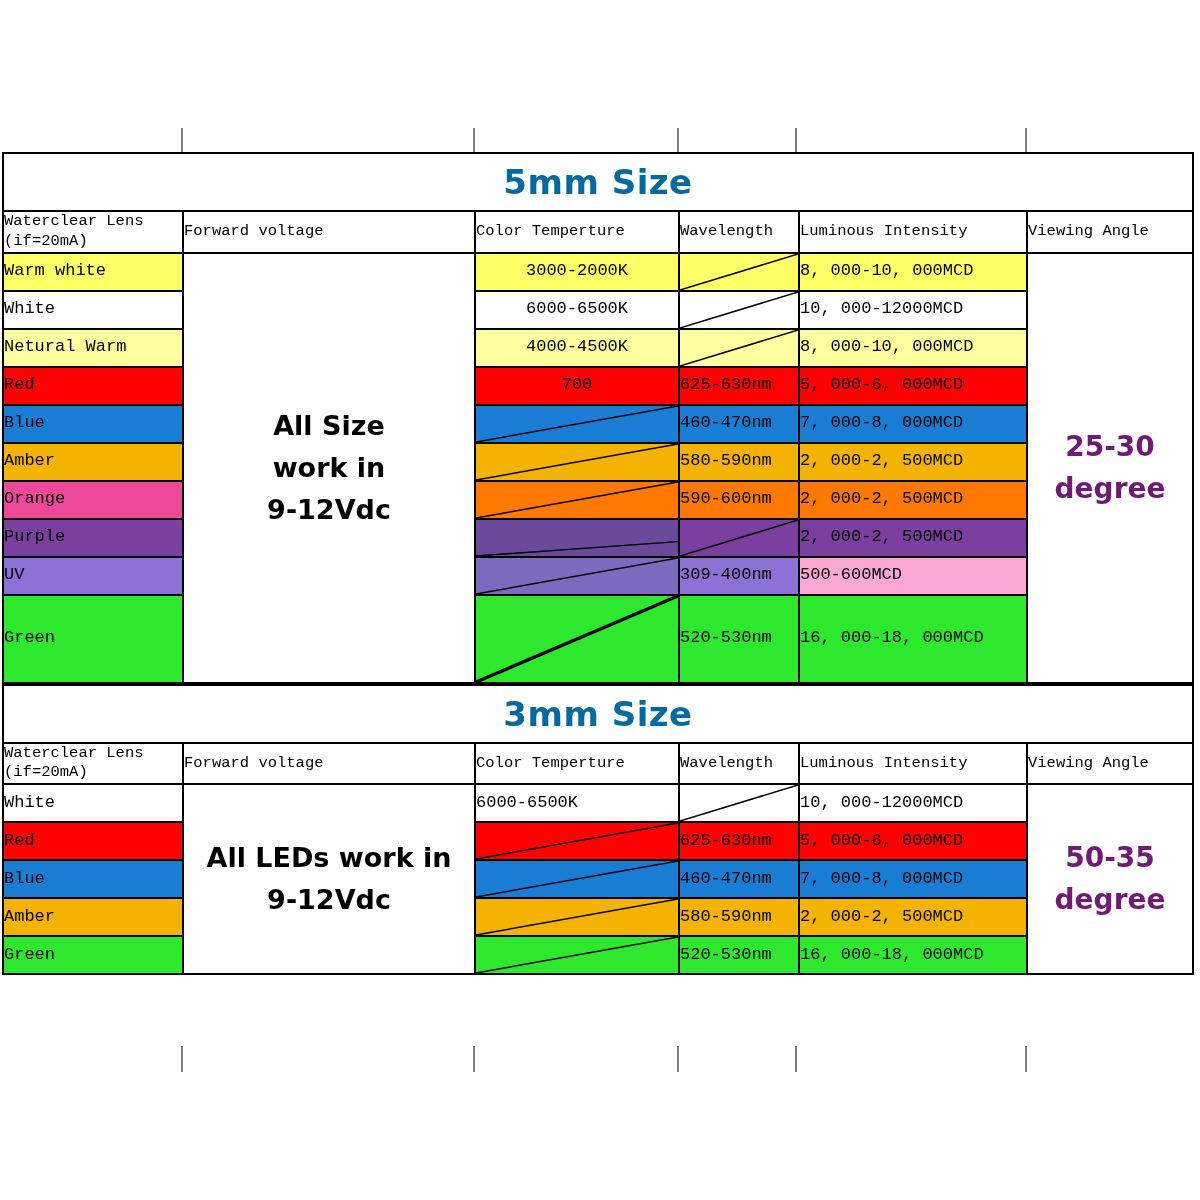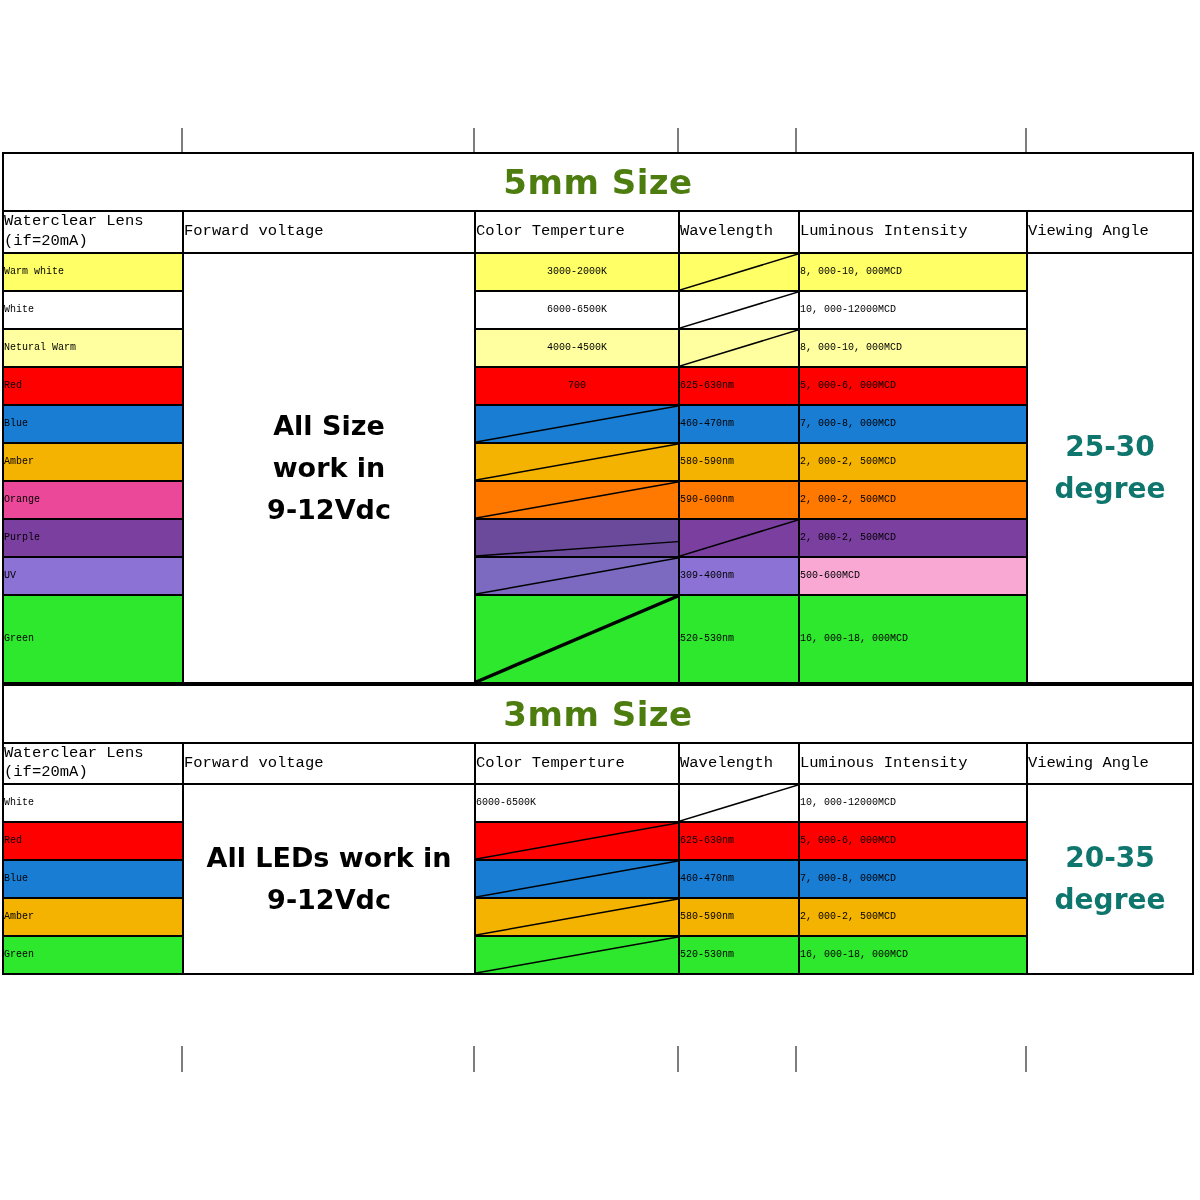--- a/index.html
+++ b/index.html
@@ -51,35 +51,35 @@
   col.c-va    { width: 166px; }
 
   .banner {
     text-align: center;
     font-family: "DejaVu Sans", sans-serif;
     font-weight: bold;
     font-size: 34px;
     letter-spacing: 0.5px;
     height: 56px;
     background: #ffffff;
-    color: #4d7c0f;
+    color: #0369a1;
   }
 
   .hdr {
     font-size: 15.5px;
     font-weight: normal;
     text-align: left;
     padding: 4px 4px 4px 5px;
     line-height: 1.28;
     height: 38px;
     background: #ffffff;
   }
 
   .cell {
-    font-size: 10px;
+    font-size: 17px;
     padding: 2px 4px 2px 5px;
     line-height: 1.2;
     height: 36px;
     white-space: nowrap;
     margin-left: 32px;
   }
   .cell.ctr { text-align: center; }
 
   .fvcell {
     text-align: center;
@@ -90,21 +90,21 @@
     background: #ffffff;
     color: #000000;
   }
   .vacell {
     text-align: center;
     font-family: "DejaVu Sans", sans-serif;
     font-weight: bold;
     font-size: 28px;
     line-height: 1.5;
     background: #ffffff;
-    color: #0f766e;
+    color: #701a75;
   }
 
   .tall { height: 86px; }
 
   
   .slash {
     position: relative;
     overflow: hidden;
   }
   .slash svg {
@@ -316,21 +316,21 @@
           <div>9-12Vdc</div>
         </td>
         <td class="cell" style="background:#ffffff">6000-6500K</td>
         <td class="cell slash" style="background:#ffffff">
           <svg viewBox="0 0 100 40" preserveAspectRatio="none">
               <line x1="0" y1="40" x2="100" y2="0"></line>
             </svg>
         </td>
         <td class="cell" style="background:#ffffff">10, 000-12000MCD</td>
         <td class="vacell" rowspan="5">
-          <div>20-35</div>
+          <div>50-35</div>
           <div>degree</div>
         </td>
       </tr>
 
       <tr>
         <td class="cell" style="background:#ff0000">Red</td>
         <td class="cell slash" style="background:#ff0000">
           <svg viewBox="0 0 100 40" preserveAspectRatio="none">
               <line x1="0" y1="40" x2="100" y2="0"></line>
             </svg>

